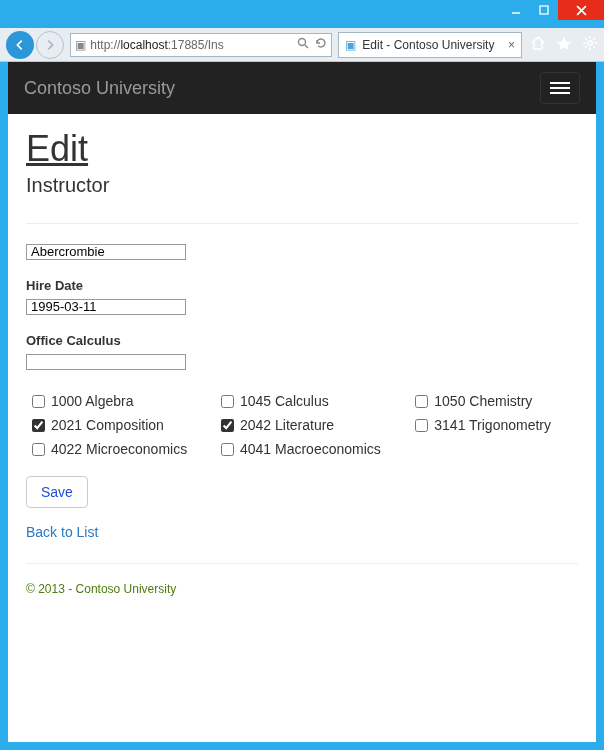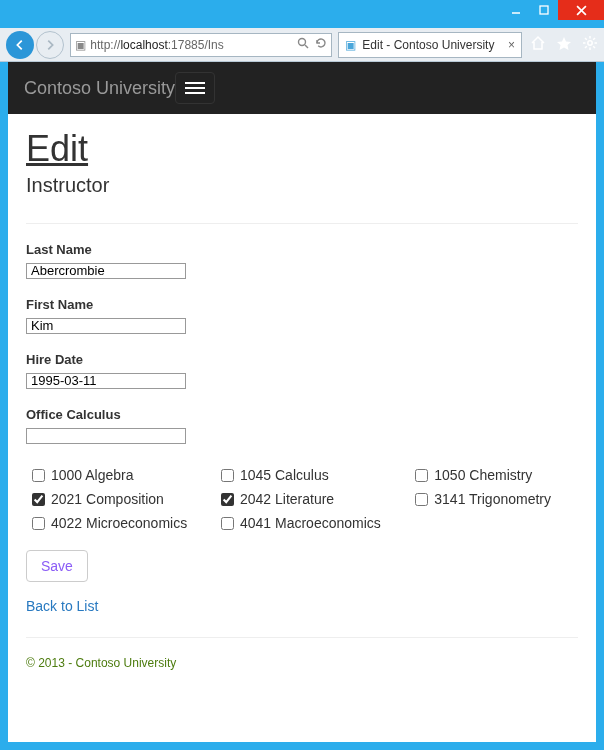--- a/index.html
+++ b/index.html
@@ -91,20 +91,21 @@
       margin: 0 8px 8px 8px;
       overflow: hidden;
       position: relative;
     }
     .navbar {
       background: #222;
       color: #9d9d9d;
       height: 52px;
       display: flex;
       align-items: center;
+      justify-content: space-between;
       padding: 0 16px;
     }
     .brand { color: #999; font-size: 18px; }
     .hamburger {
       width: 40px; height: 32px;
       border: 1px solid #333; border-radius: 4px;
       display: flex; flex-direction: column; gap: 3px;
       align-items: center; justify-content: center;
       cursor: pointer;
     }
@@ -127,21 +128,21 @@
     .chk {
       width: 13px; height: 13px;
       accent-color: #333;
     }
     .btn {
       background: #fff;
       border: 1px solid #ccc;
       border-radius: 4px;
       padding: 7px 14px;
       font-size: 14px;
-      color: #8b5cf6;
+      color: #1d4ed8;
       cursor: pointer;
       margin-top: 14px;
     }
     .link { color: #2879c0; text-decoration: none; font-size: 14px; display: inline-block; margin-top: 16px; cursor: pointer; }
     hr.foot { margin-top: 22px; }
     .footer { font-size: 12px; color: #4d7c0f; margin-top: 10px; }
   </style>
 </head>
 <body>
 
@@ -240,26 +241,21 @@
         <div></div>
     </div>
   </div>
 
   <div class="content">
     <h1>Edit</h1>
     <div class="subhead">Instructor</div>
     <hr>
 
     <div class="field">
-      <label class="field-label">Last Name</label>
       <input class="field-input" value="Abercrombie" style="">
-    </div>
-    <div class="field">
-      <label class="field-label">First Name</label>
-      <input class="field-input" value="Kim" style="">
     </div>
     <div class="field">
       <label class="field-label">Hire Date</label>
       <input class="field-input" value="1995-03-11" style="">
     </div>
     <div class="field">
       <label class="field-label">Office Calculus</label>
       <input class="field-input" value="" style="">
     </div>
 

